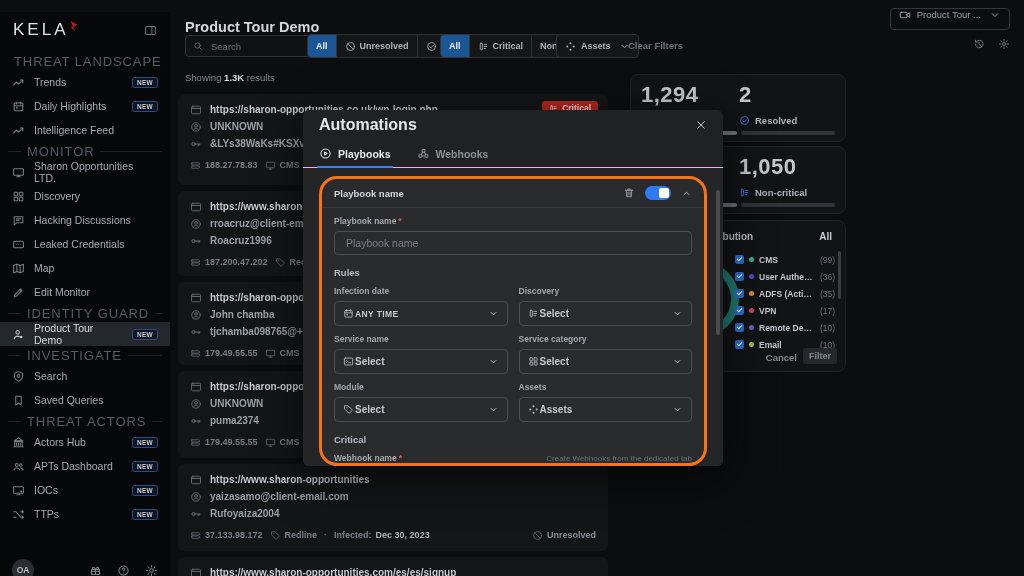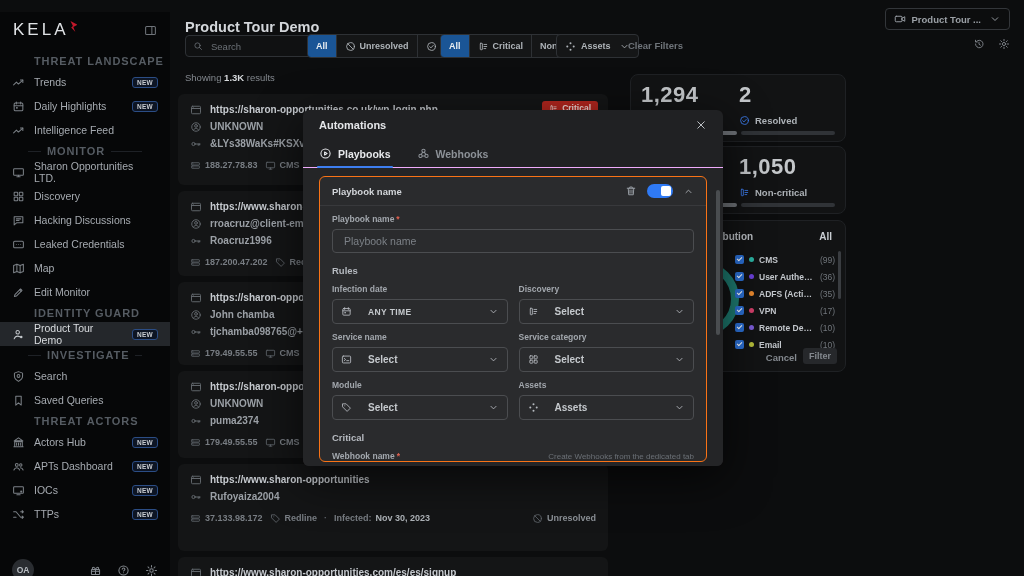--- a/index.html
+++ b/index.html
@@ -7,41 +7,41 @@
        font-family:"Liberation Sans",sans-serif;color:#c8ccd0;-webkit-font-smoothing:antialiased}
   svg.ic{stroke:currentColor;fill:none;stroke-width:1.9;stroke-linecap:round;stroke-linejoin:round;flex:none;display:block}
 
   
   .sidebar{position:absolute;left:0;top:12px;width:170px;height:576px;background:#060708;z-index:2}
   .logo-row{height:36px;display:flex;align-items:center;justify-content:space-between;padding:0 13px}
   .logo{display:flex;align-items:flex-start;gap:2px;color:#dfe2e5;font-size:17px;letter-spacing:3px;font-weight:400}
   .logo-mark{width:7px;height:11px;margin-top:1px;background:#c2182b;clip-path:polygon(0 0,100% 35%,40% 55%,70% 100%,10% 60%,35% 45%)}
   .panel-btn{color:#6f747a;width:13px;height:13px}
   .nav{padding-top:4px}
-  .sec-label{display:flex;align-items:center;gap:6px;color:#565c63;font-size:11px;font-weight:700;
-             letter-spacing:.9px;height:18px;padding:0 28px;white-space:nowrap}
+  .sec-label{display:flex;align-items:center;gap:6px;color:#565c63;font-size:13px;font-weight:400;
+             letter-spacing:.9px;height:18px;padding:0 8px;white-space:nowrap}
   .sec-label::before{content:"";width:13px;border-top:1px solid #1e2126}
   .sec-label::after{content:"";flex:1;border-top:1px solid #1e2126}
   .item{display:flex;align-items:center;gap:9px;height:24px;padding:0 12px;color:#a6abb1;font-size:10.5px;cursor:pointer}
   .item svg.ic{width:13px;height:13px;color:#7b8086}
   .item.active{background:#24272b;color:#d9dcdf}
   .item.active svg.ic{color:#c3c7cb}
   .badge-new{margin-left:auto;font-size:6.5px;font-weight:700;color:#c9cdd2;border:1px solid #2b4d85;
              border-radius:3px;padding:1px 4px;background:#0d1524;letter-spacing:.3px}
   .sb-footer{position:absolute;bottom:0;left:0;right:0;height:36px;display:flex;align-items:center;padding:0 12px;gap:15px}
   .avatar{width:22px;height:22px;border-radius:50%;background:#2a2d31;color:#b9bec3;font-size:8.5px;
           display:flex;align-items:center;justify-content:center;font-weight:700}
   .sb-footer .spacer{flex:1}
   .sb-footer svg.ic{width:13px;height:13px;color:#83888e}
 
   
   .main{position:absolute;left:170px;top:0;width:854px;height:576px;background:#0c0d0e;z-index:1}
   .page-title{position:absolute;left:15px;top:9px;font-size:14.5px;font-weight:700;color:#d3d6da}
   .workspace{position:absolute;right:14px;top:8px;height:20px;border:1px solid #33363a;border-radius:4px;
-             display:flex;align-items:center;gap:6px;padding:0 8px;color:#9ba0a6;font-size:9.5px;font-weight:700;cursor:pointer}
+             display:flex;align-items:flex-start;gap:6px;padding:0 8px;color:#9ba0a6;font-size:9.5px;font-weight:400;cursor:pointer}
   .workspace svg.ic{width:12px;height:12px}
   .workspace .chev{width:9px;height:9px;margin-left:2px}
 
   .search{position:absolute;left:15px;top:35px;width:116px;height:20px;border:1px solid #2e3135;border-radius:4px;
           display:flex;align-items:center;gap:6px;padding:0 7px;color:#6c7177;background:#101112}
   .search svg.ic{width:10px;height:10px}
   .search input{background:none;border:none;outline:none;color:#c5c9cd;font-size:9.5px;width:100%;font-family:inherit}
   .search input::placeholder{color:#6c7177}
 
   .btn-group{position:absolute;top:34px;display:flex;height:22px;border:1px solid #2e3135;border-radius:4px;overflow:hidden;background:#151617}
@@ -103,46 +103,46 @@
   .dcount{margin-left:auto;font-size:8.5px;color:#71767c}
   .dist-cancel{position:absolute;right:48px;top:131px;font-size:9.5px;font-weight:700;color:#84898f;cursor:pointer}
   .dist-filter{position:absolute;right:8px;top:127px;width:34px;height:16px;background:#26282b;border-radius:3px;
                color:#84898f;font-size:9px;font-weight:700;text-align:center;line-height:16px;cursor:pointer}
   .dist-scroll{position:absolute;right:4px;top:30px;width:3px;height:48px;background:#3a3d41;border-radius:2px}
 
   
   .modal{position:absolute;left:303px;top:110px;width:420px;height:356px;background:#202123;border-radius:6px;
          box-shadow:0 12px 46px rgba(0,0,0,.65);z-index:10;overflow:hidden}
   .m-head{height:30px;display:flex;align-items:center;justify-content:space-between;padding:0 16px}
-  .m-title{font-size:11px;font-weight:700;color:#e4e6e9}
+  .m-title{font-size:16px;font-weight:700;color:#e4e6e9}
   .m-close{width:12px;height:12px;color:#c6cacf;cursor:pointer}
   .m-tabs{display:flex;gap:26px;padding:0 16px;height:27px;align-items:center;border-bottom:4px solid #f0abfc}
   .m-tab{display:flex;gap:6px;align-items:center;font-size:10.5px;font-weight:700;color:#8d9298;height:100%;position:relative;cursor:pointer}
   .m-tab svg.ic{width:13px;height:13px}
   .m-tab.active{color:#e8eaed}
   .m-tab.active::after{content:"";position:absolute;left:-2px;right:-2px;bottom:-1px;height:2px;background:#3d7ef0;border-radius:1px}
   .m-body{position:absolute;top:58px;left:0;right:0;bottom:0;background:#242527;padding:8px 16px}
   .m-scroll{position:absolute;right:3px;top:80px;width:4px;height:145px;background:#4a4d50;border-radius:2px}
-  .acc{background:#2a2b2d;border:1px solid #f97316;border-radius:6px;height:284px;position:relative}
+  .acc{background:#2a2b2d;border:3px solid #f97316;border-radius:18px;height:284px;position:relative}
   .acc-head{height:28px;display:flex;align-items:center;gap:10px;padding:0 12px;border-bottom:1px solid #38393c}
   .acc-title{font-size:9.5px;font-weight:700;color:#d2d5d9}
   .acc-right{margin-left:auto;display:flex;align-items:center;gap:10px}
   .acc-right .trash{width:12px;height:12px;color:#9aa0a6;cursor:pointer}
   .toggle{width:26px;height:14px;border-radius:7px;background:#2f7af5;position:relative;cursor:pointer}
   .toggle::after{content:"";position:absolute;right:2px;top:2px;width:10px;height:10px;border-radius:2px;background:#fff}
   .acc-right .chev{width:11px;height:11px;color:#aeb3b8;cursor:pointer}
   .acc-pad{padding:0 12px}
   .f-label{font-size:8.5px;font-weight:700;color:#a2a7ad;margin:8px 0 5px}
   .req{color:#e0604f;margin-left:2px}
   .tinput{height:22px;border:1px solid #4b4d50;border-radius:4px;display:flex;align-items:center;padding:0 9px;background:transparent}
   .tinput input{background:none;border:none;outline:none;width:100%;font-size:10.5px;color:#c5c9cd;font-family:inherit}
   .tinput input::placeholder{color:#7c8187}
   .sect-title{font-size:9.5px;font-weight:700;color:#b6bac0;margin-top:12px}
   .grid2{display:grid;grid-template-columns:1fr 1fr;column-gap:11px}
-  .sel{height:23px;border:1px solid #4b4d50;border-radius:4px;display:flex;align-items:center;gap:16px;
+  .sel{height:23px;border:1px solid #4b4d50;border-radius:4px;display:flex;align-items:center;gap:1px;
        padding:0 8px;color:#c5c9cd;font-size:10px;font-weight:700;cursor:pointer;background:transparent}
   .sel svg.ic{width:11px;height:11px;color:#b6bac0}
   .sel .chev{margin-left:auto;width:10px;height:10px;color:#9aa0a6}
   .sel .caps{font-size:8.5px;letter-spacing:.4px}
   .lbl-row{display:flex;justify-content:space-between;align-items:baseline;margin:8px 0 5px}
   .lbl-row .f-label{margin:0}
   .hint{font-size:8px;color:#6b7076}
 </style>
 </head>
 <body>
@@ -704,41 +704,47 @@
 
     <article class="card h80">
       <div class="rrow">
           <svg class="ic">
             <use href="#i-window"></use>
           </svg>
           <span class="url">https://www.sharon-opportunities</span>
         </div>
       <div class="rrow">
           <svg class="ic">
+            <use href="#i-user-circle"></use>
+          </svg>
+          <span class="sub">yaizasamo@client-email.com</span>
+        </div>
+      <div class="rrow">
+          <svg class="ic">
             <use href="#i-key"></use>
           </svg>
           <span class="sub">Rufoyaiza2004</span>
         </div>
       <div class="meta">
         <span class="mi">
             <svg class="ic">
               <use href="#i-server"></use>
             </svg>
             <span>37.133.98.172</span>
           </span>
         <span class="mi">
             <svg class="ic">
               <use href="#i-tag"></use>
             </svg>
             <span>Redline</span>
           </span>
         <span class="dotsep"></span>
         <span class="mi">
             <span>Infected:</span>
-            <span class="inf-date">Nov 30, 2023</span>
+            <span class="inf-date">Dec 30, 2023</span>
           </span>
         <span class="unres-badge">
             <svg class="ic">
               <use href="#i-slash-circle"></use>
             </svg>
             <span>Unresolved</span>
           </span>
       </div>
     </article>
 

